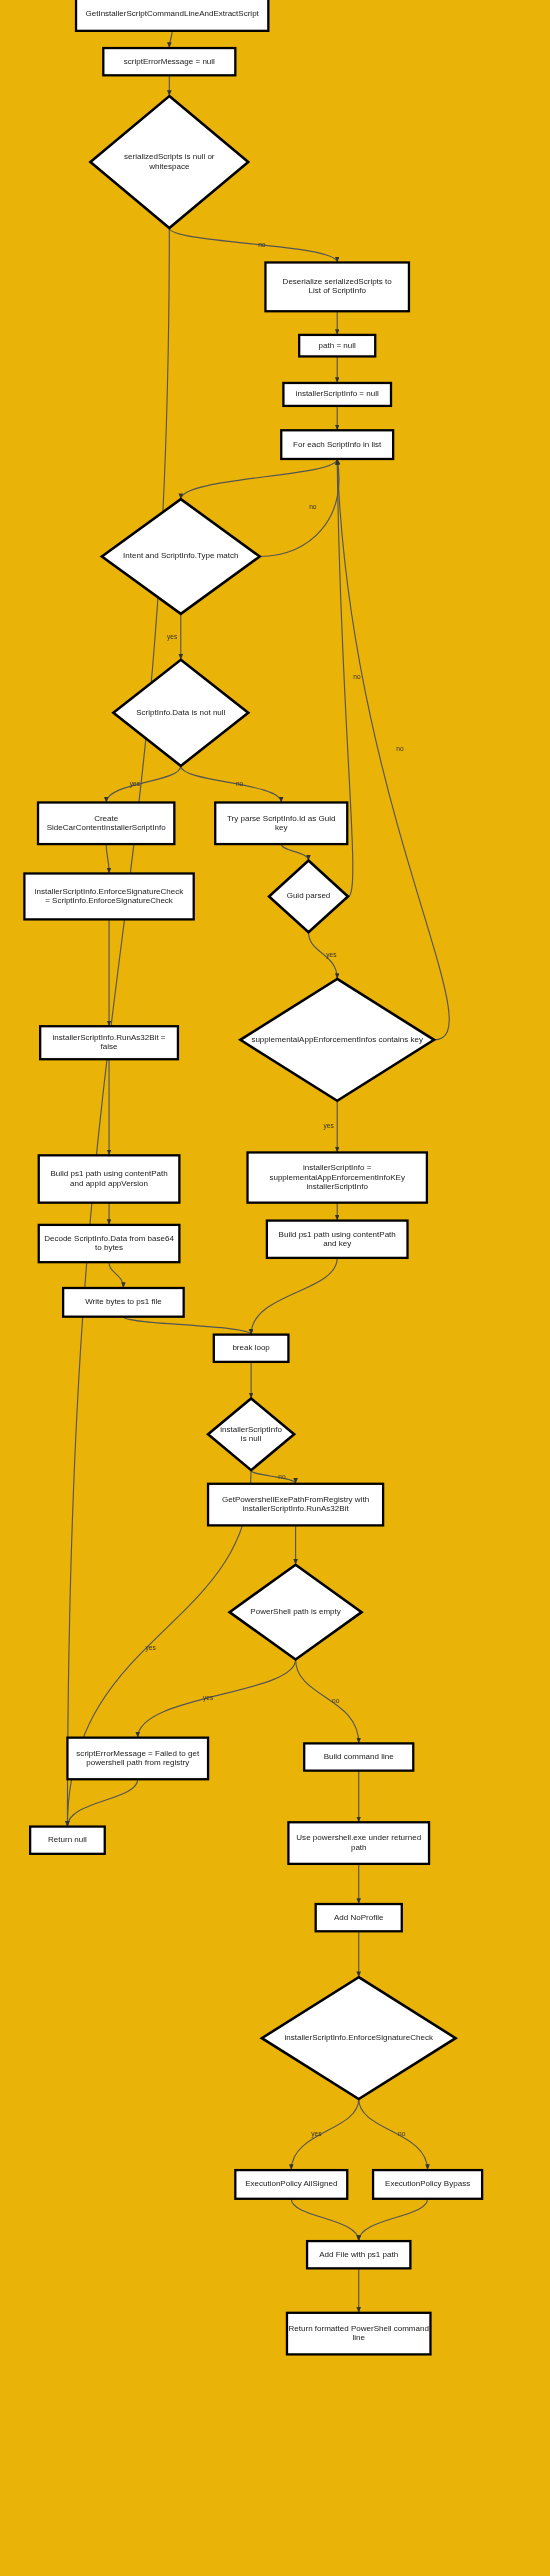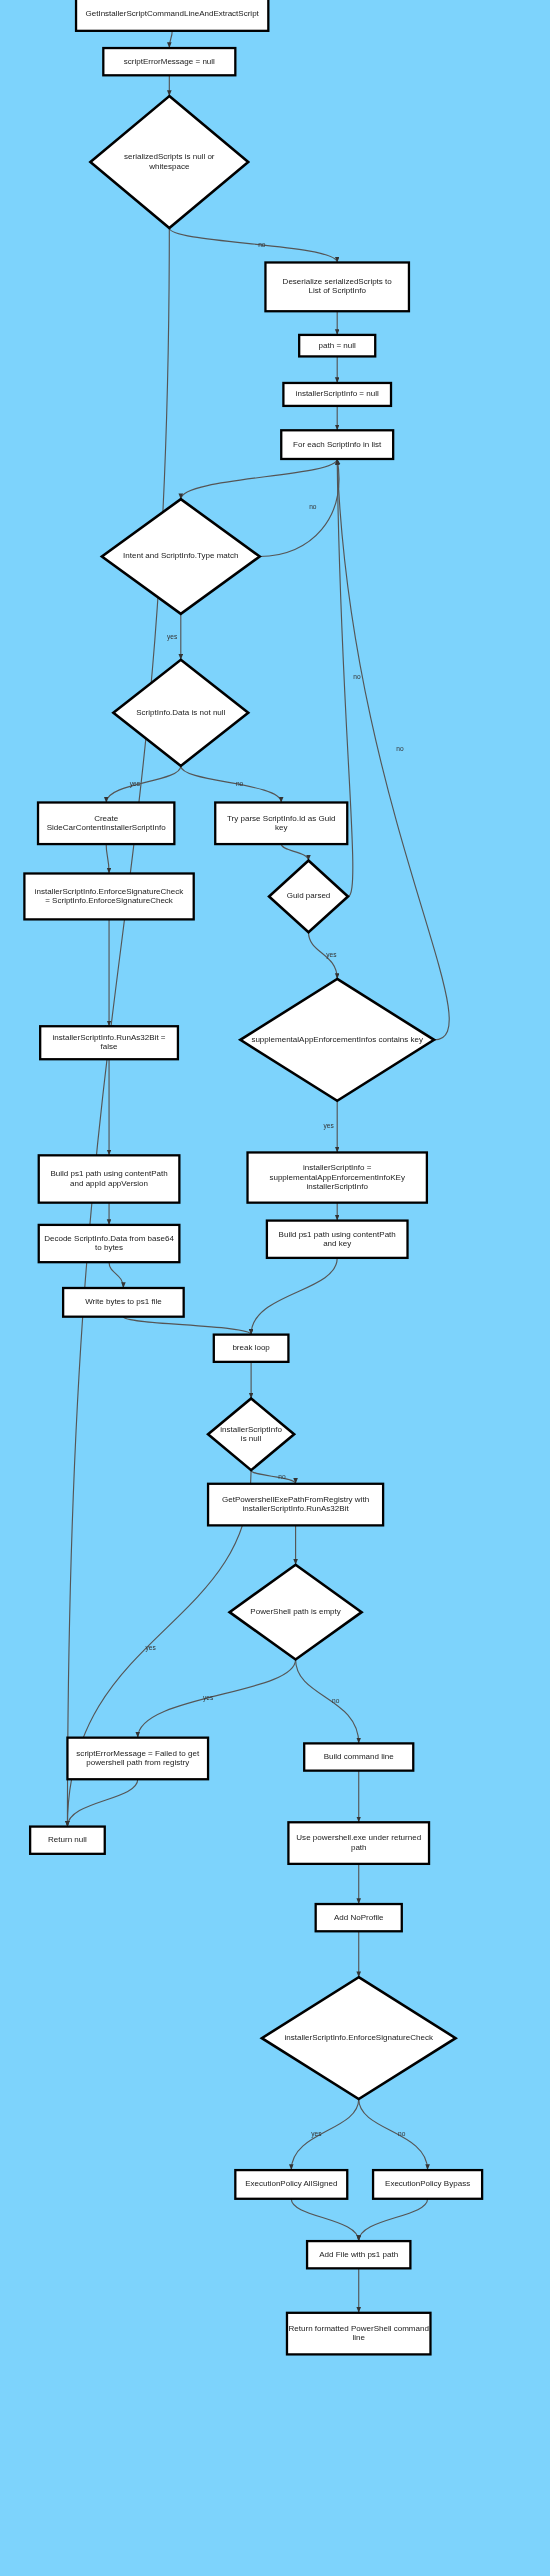--- a/index.html
+++ b/index.html
@@ -7,21 +7,21 @@
     padding: 0;
     background: #ffffff;
   }
   body {
     font-family: "Liberation Sans", sans-serif;
   }
   #flowchart-root {
     position: relative;
     width: 551px;
     height: 2576px;
-    background: #7dd3fc;
+    background: #eab308;
     overflow: hidden;
   }
   svg.fc {
     display: block;
     width: 551px;
     height: 2576px;
   }
   .node-box {
     fill: #ffffff;
     stroke: #000000;

